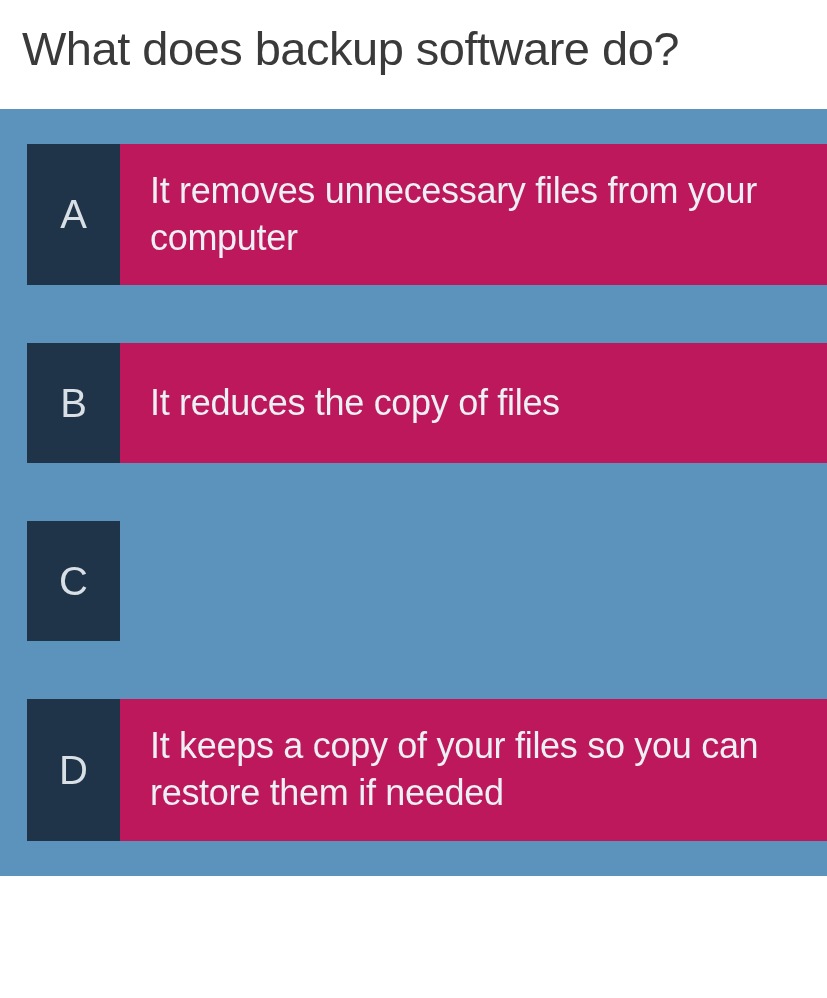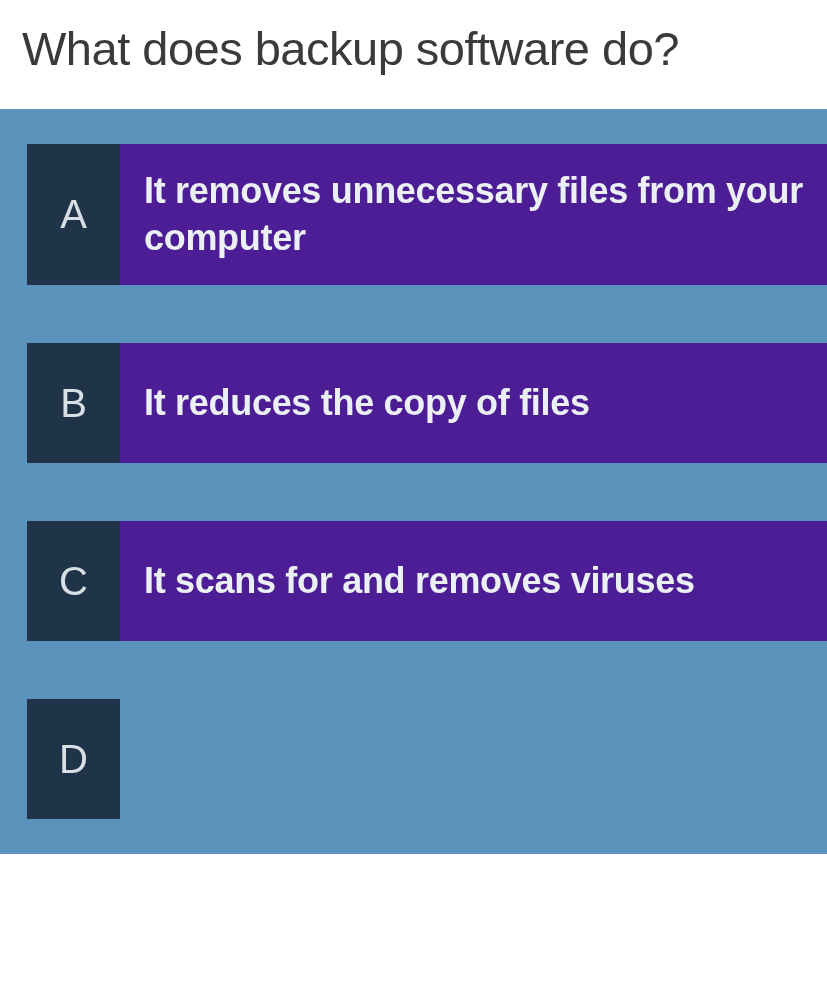--- a/index.html
+++ b/index.html
@@ -43,25 +43,25 @@
       font-weight: 300;
       width: 93px;
       min-height: 120px;
       display: flex;
       align-items: center;
       justify-content: center;
       flex-shrink: 0;
       align-self: stretch;
     }
     .answer-text {
-      background: #4c1d95;
+      background: #be185d;
       color: #ebf0f4;
       font-size: 36px;
-      font-weight: 700;
-      padding: 24px 20px 24px 24px;
+      font-weight: 400;
+      padding: 24px 20px 24px 30px;
       flex: 1;
       display: flex;
       align-items: center;
       min-height: 120px;
       line-height: 1.3;
       letter-spacing: -0.3px;
       align-self: stretch;
     }
   </style>
 </head>
@@ -75,18 +75,18 @@
   <div class="answer-option">
     <div class="answer-letter">A</div>
     <div class="answer-text">It removes unnecessary files from your computer</div>
   </div>
   <div class="answer-option">
     <div class="answer-letter">B</div>
     <div class="answer-text">It reduces the copy of files</div>
   </div>
   <div class="answer-option">
     <div class="answer-letter">C</div>
-    <div class="answer-text">It scans for and removes viruses</div>
   </div>
   <div class="answer-option">
     <div class="answer-letter">D</div>
+    <div class="answer-text">It keeps a copy of your files so you can restore them if needed</div>
   </div>
 </div>
 
 </body></html>

